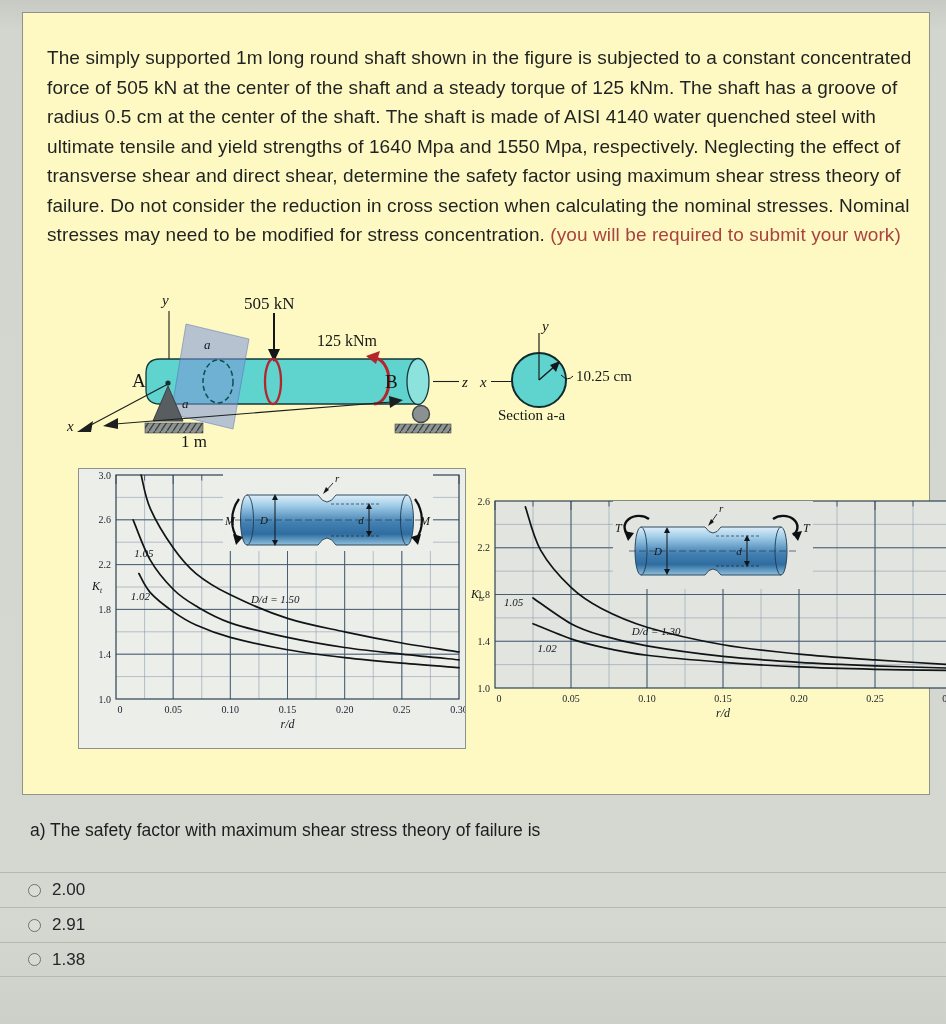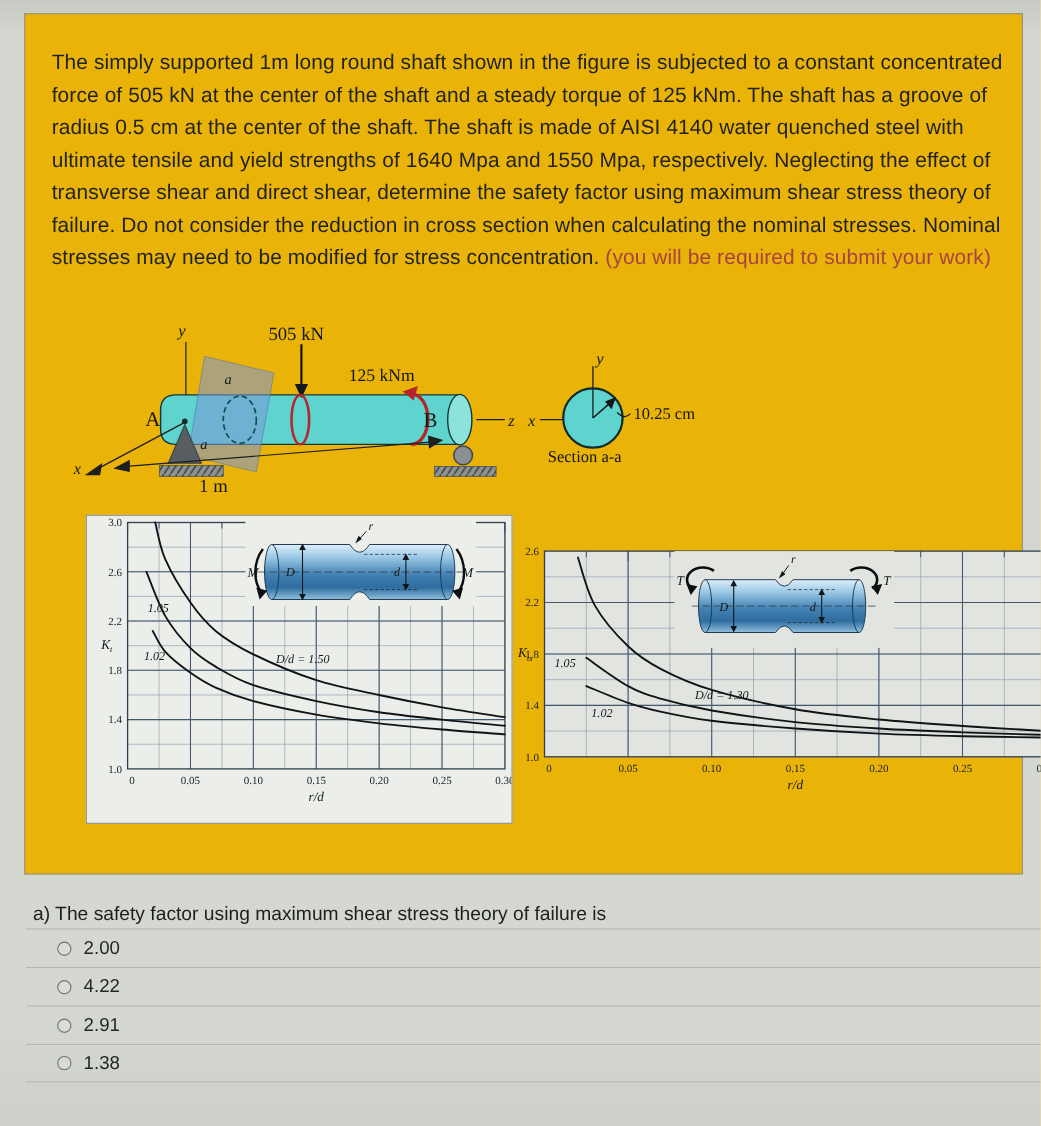--- a/index.html
+++ b/index.html
@@ -4,21 +4,21 @@
 <style>
   * { margin:0; padding:0; box-sizing:border-box; }
   html,body { width:946px; height:1024px; }
   body {
     position:relative; overflow:hidden;
     font-family:"Liberation Sans", sans-serif;
     background:linear-gradient(180deg,#c7cac3 0%,#d3d6cf 3%,#d5d8d1 90%,#cdd0c9 100%);
   }
   .card {
     position:absolute; left:22px; top:12px; width:908px; height:783px;
-    background:#eab308; border:1px solid #90938d;
+    background:#fef9c3; border:1px solid #90938d;
   }
   .qtext {
     position:absolute; left:24px; top:30px; width:868px;
     font-size:19px; line-height:29.5px; color:#1f2221; letter-spacing:.1px;
   }
   .qtext .red { color:#a84341; }
   .abs { position:absolute; }
   .panel-left {
     position:absolute; left:55px; top:455px; width:388px; height:281px;
     border:1px solid #8d928c; background:#eceee9;
@@ -33,21 +33,21 @@
   .tl   { font-family:"Liberation Serif",serif; font-size:10px; fill:#16202b; }
   .anno { font-family:"Liberation Serif",serif; font-style:italic; font-size:11px; fill:#10161c; }
   .axl  { font-family:"Liberation Serif",serif; font-style:italic; font-size:12px; fill:#10161c; }
   
   .fser  { font-family:"Liberation Serif",serif; fill:#131716; }
   .fit   { font-style:italic; }
   .part-a {
     position:absolute; left:30px; top:820px; width:760px;
     font-size:17.5px; color:#1c1f1e;
   }
-  .options { position:absolute; left:0; top:844px; width:946px;padding-left:24px; }
+  .options { position:absolute; left:0; top:872px; width:946px; }
   .opt-row {
     height:35px; border-top:1px solid #b5b8b1;
     display:flex; align-items:center; gap:11px; padding-left:28px;
     font-size:17px; color:#24272a; background:transparent;
   }
   .opt-row:last-child { border-bottom:1px solid #b5b8b1; }
   .radio {
     width:13px; height:13px; border:1.6px solid #6e7370; border-radius:50%;
     background:rgba(255,255,255,.15); flex:0 0 auto;
   }
@@ -314,30 +314,26 @@
     <path d="M36,18 a13,10 0 1 0 -20,16" fill="none" stroke="#0c0f12" stroke-width="2.4"></path>
     <polygon points="11,30 21,32 15,40" fill="#0c0f12"></polygon>
     <text class="fser fit" x="2" y="31" font-size="12">T</text>
     <path d="M160,18 a13,10 0 1 1 20,16" fill="none" stroke="#0c0f12" stroke-width="2.4"></path>
     <polygon points="189,30 179,32 185,40" fill="#0c0f12"></polygon>
     <text class="fser fit" x="190" y="31" font-size="12">T</text>
   </svg>
 
 </div>
 
-<div class="part-a">a) The safety factor using maximum shear stress theory of failure is</div>
+<div class="part-a">a) The safety factor with maximum shear stress theory of failure is</div>
 
 <div class="options">
   <div class="opt-row">
     <span class="radio"></span>
     <span>2.00</span>
-  </div>
-  <div class="opt-row">
-    <span class="radio"></span>
-    <span>4.22</span>
   </div>
   <div class="opt-row">
     <span class="radio"></span>
     <span>2.91</span>
   </div>
   <div class="opt-row">
     <span class="radio"></span>
     <span>1.38</span>
   </div>
 </div>

